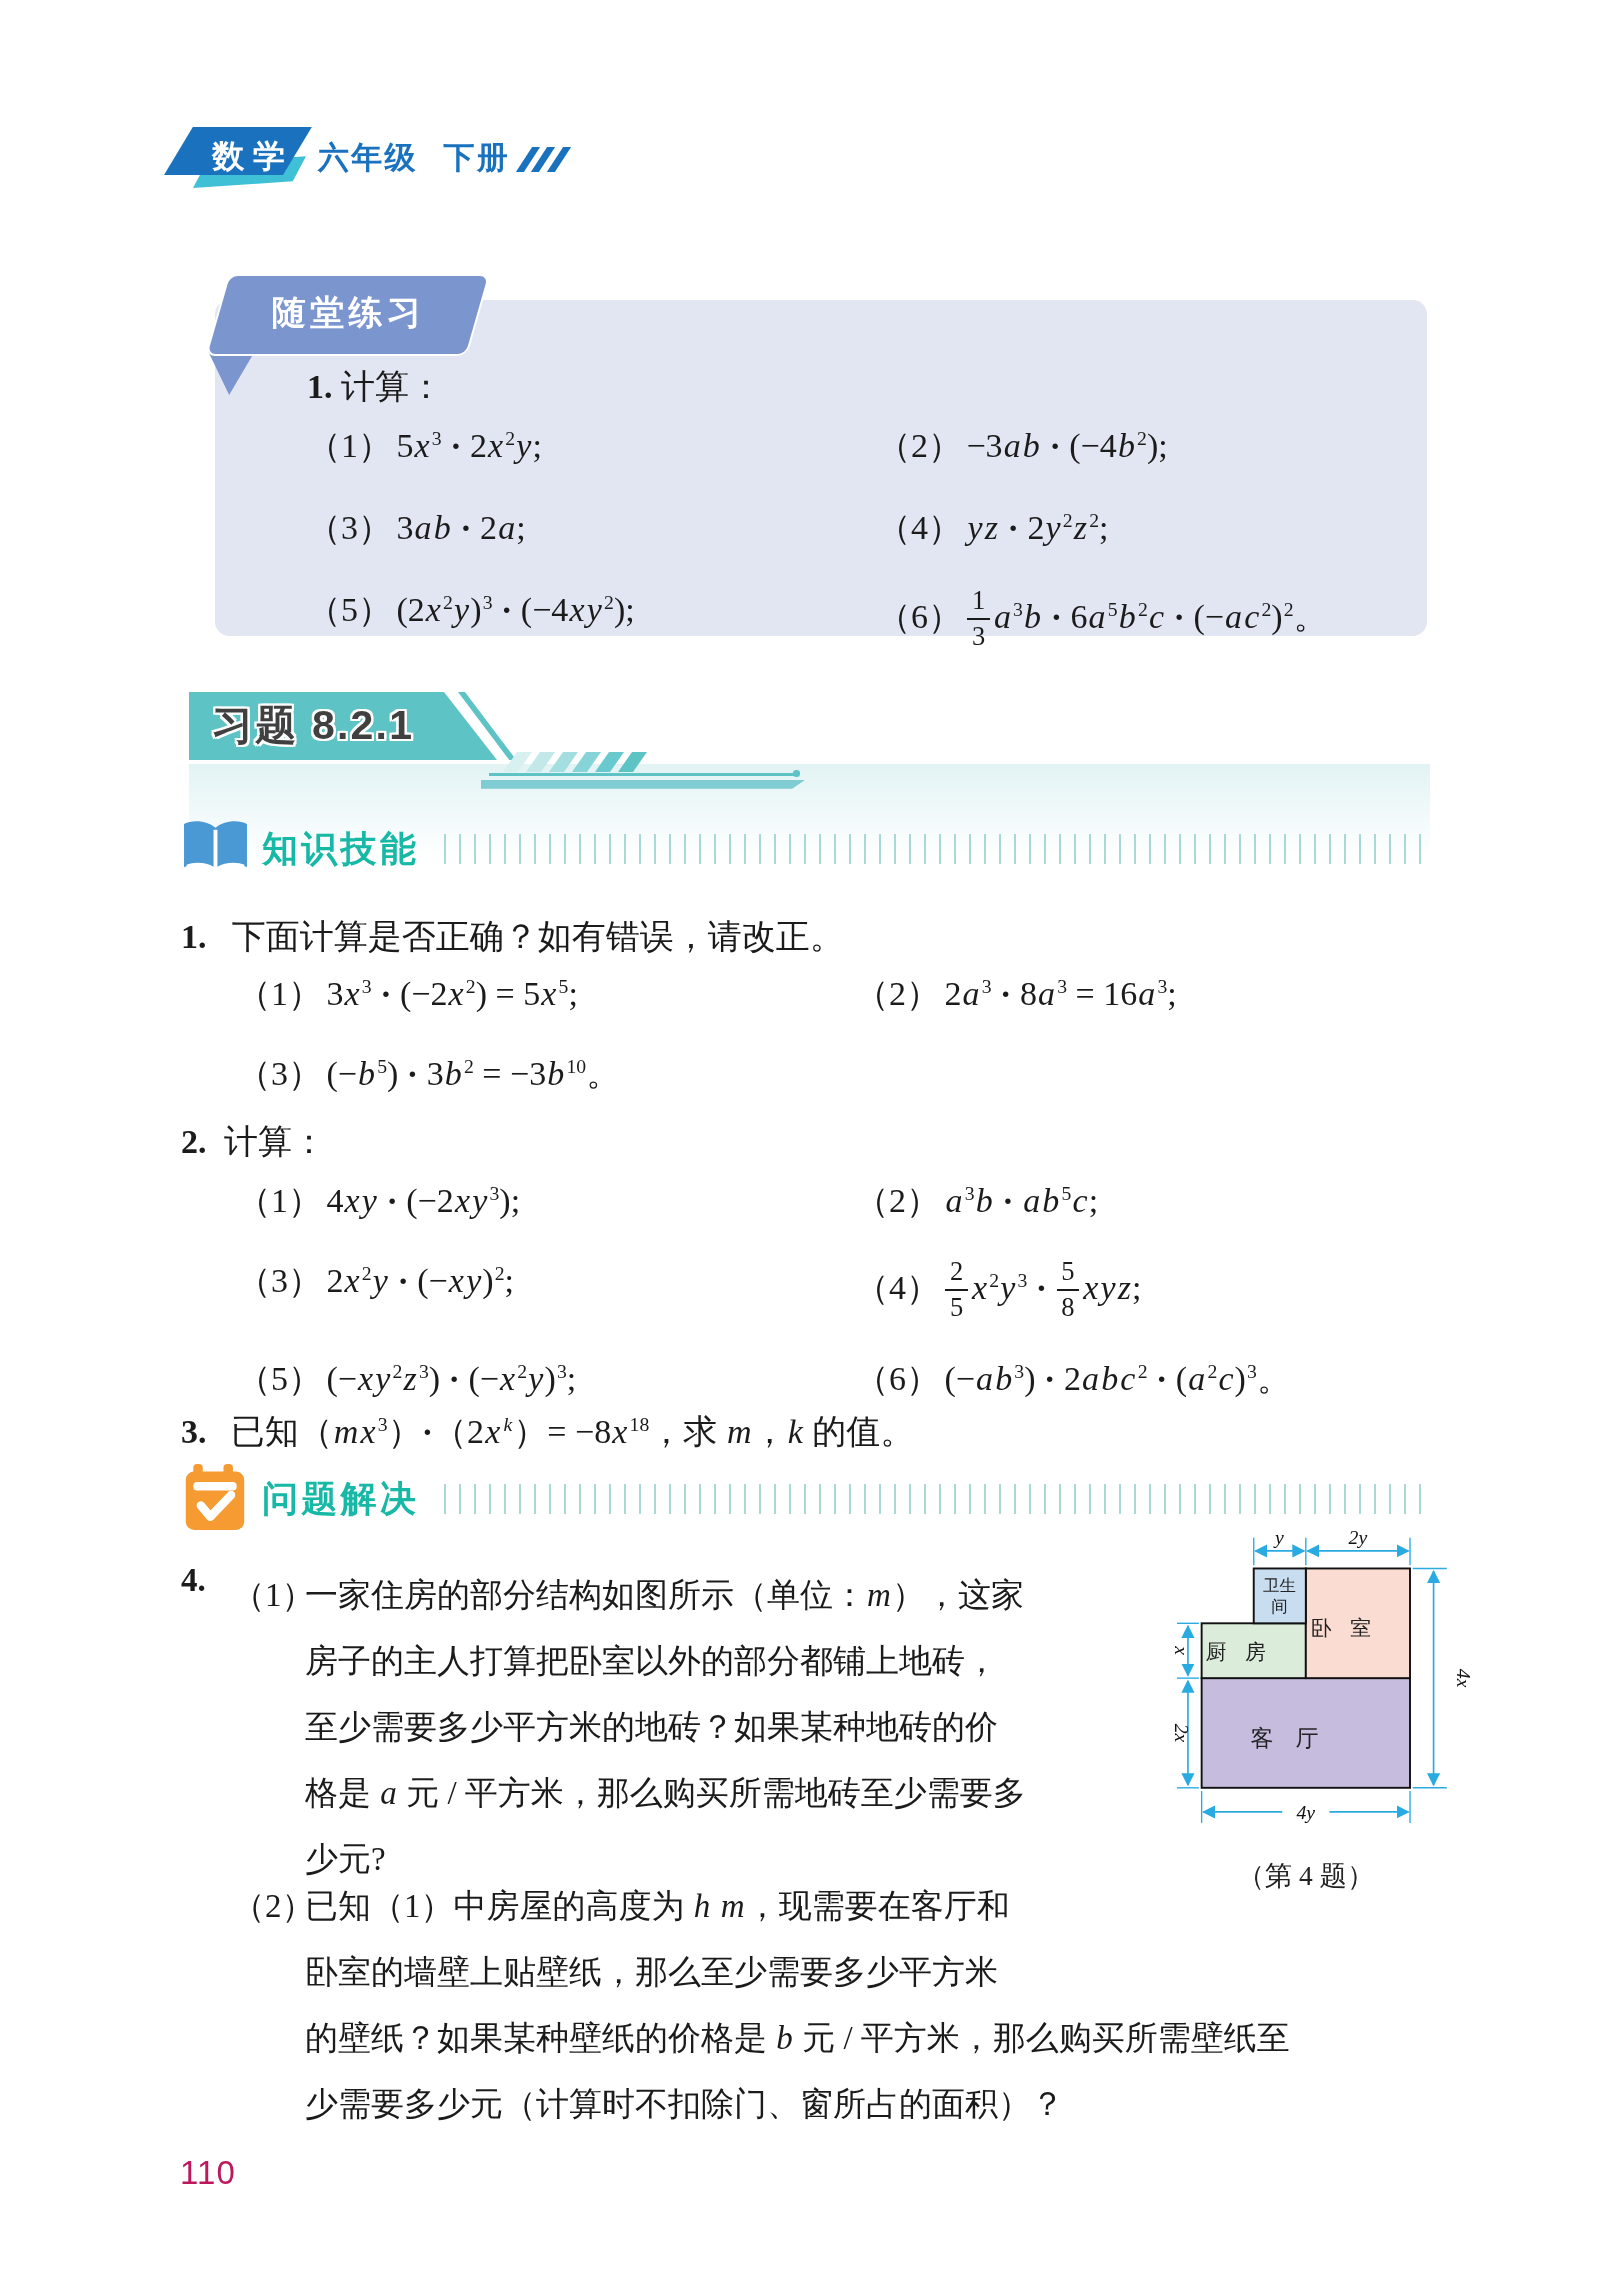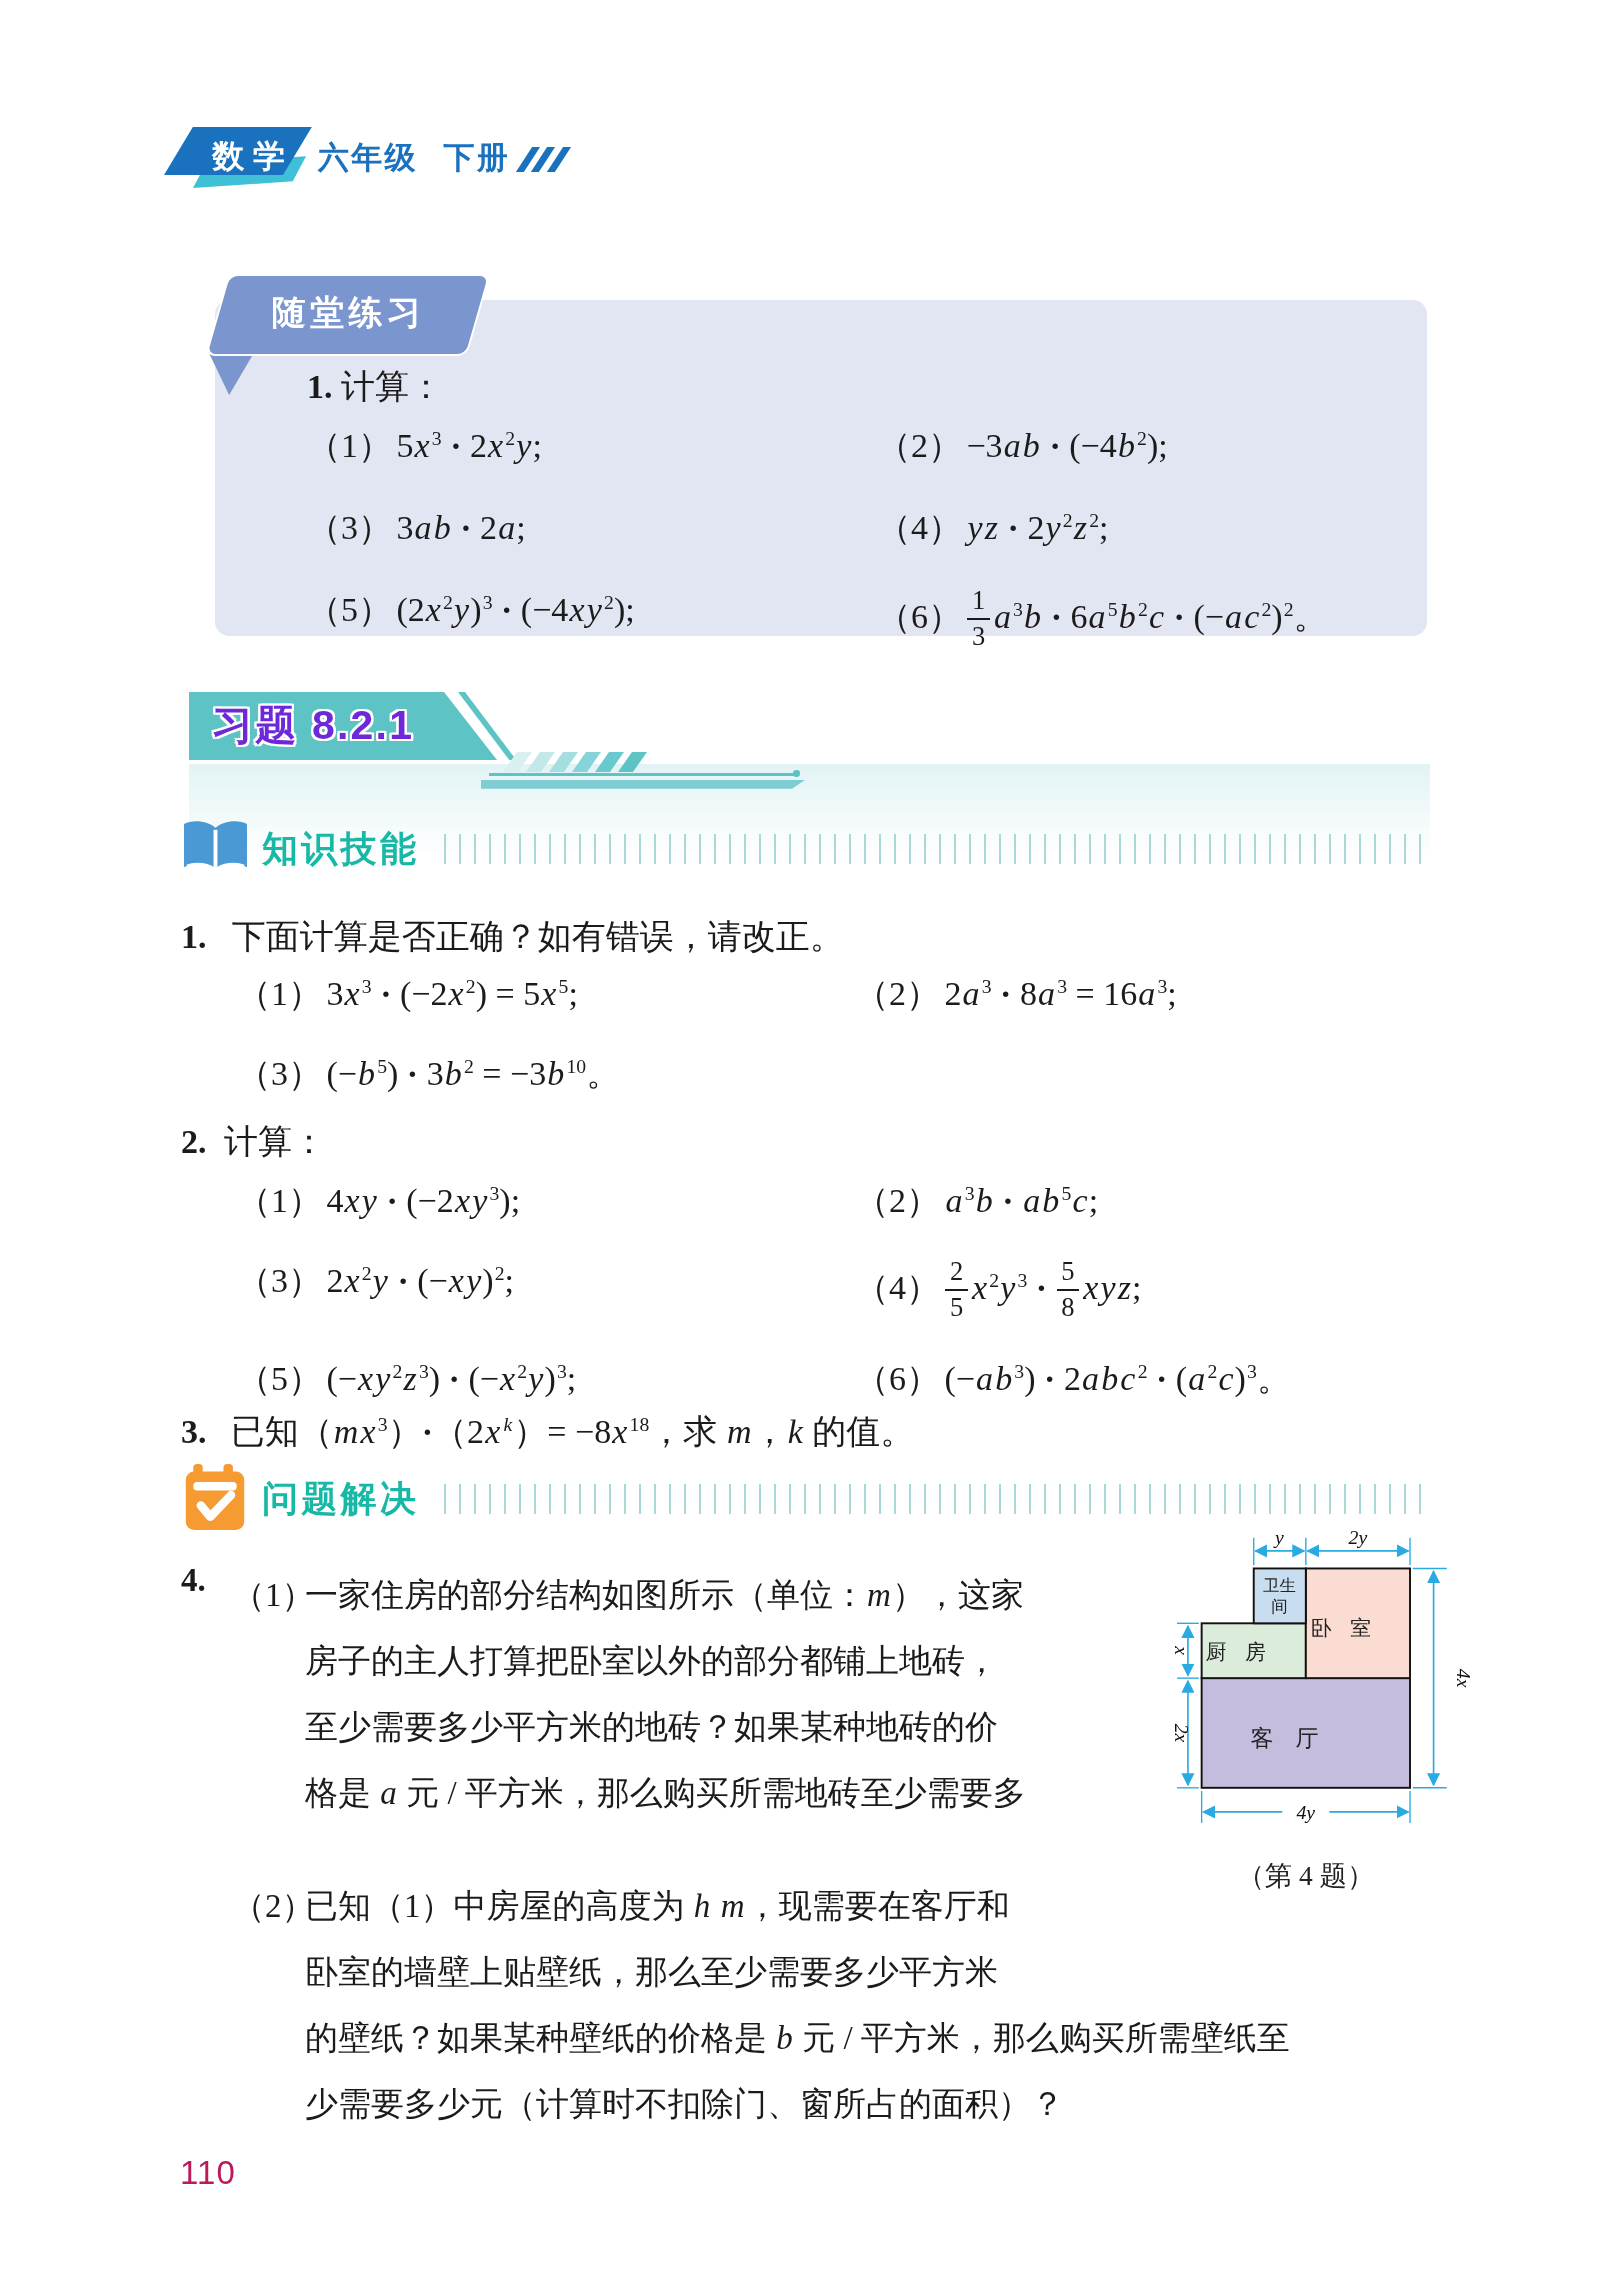--- a/index.html
+++ b/index.html
@@ -28,21 +28,21 @@
   .ic-pointer{left:208px;top:351px;width:47px;height:44px;background:#7b95ce;
               clip-path:polygon(0 0,100% 0,45% 100%);z-index:1;}
   .ic-p1{left:307px;top:364px;font-size:34px;}
   .ic-items{left:307px;top:423px;width:1093px;display:grid;grid-template-columns:570px auto;row-gap:36px;}
 
   
   .ex-banner{left:189px;top:692px;width:308px;height:68px;background:#5ec3c5;
              clip-path:polygon(0 0,255px 0,100% 100%,0 100%);z-index:2;}
   .ex-banner-stripe{left:458px;top:692px;width:7.1px;height:68px;background:#5ec3c5;
              transform:skewX(37deg);transform-origin:top left;z-index:2;}
-  .ex-banner-text{left:212px;top:698px;font-size:41px;font-weight:bold;color:#6d28d9;letter-spacing:2.2px;z-index:3;
+  .ex-banner-text{left:212px;top:698px;font-size:41px;font-weight:bold;color:#404040;letter-spacing:2.2px;z-index:3;
              text-shadow:-2.2px -2.2px 0 #fff,2.2px -2.2px 0 #fff,-2.2px 2.2px 0 #fff,2.2px 2.2px 0 #fff,0 2.2px 0 #fff,0 -2.2px 0 #fff,2.2px 0 0 #fff,-2.2px 0 0 #fff;}
   .ex-slashes{left:510px;top:752px;display:flex;gap:7.7px;z-index:2;}
   .ex-slash{width:15.3px;height:20px;transform:skewX(-35deg);}
   .ex-line{left:489px;top:773px;width:306px;height:2.7px;background:#5ec3c5;z-index:2;}
   .ex-line-dot{left:793px;top:770px;width:6.6px;height:6.6px;border-radius:50%;background:#5ec3c5;z-index:2;}
   .ex-band{left:481px;top:780px;width:324px;height:8.8px;background:#7fcdd2;
            clip-path:polygon(0 0,100% 0,96% 100%,0 100%);z-index:2;}
   .ex-wash{left:189px;top:764px;width:1241px;height:110px;z-index:0;
            background:linear-gradient(180deg,#e2f3f4 0%,rgba(255,255,255,0) 85%);}
 
@@ -173,20 +173,21 @@
   <div class="abs sec-text sans" style="left:262px;top:1475px;">问题解决</div>
   <div class="abs sec-bars" style="left:444px;top:1484px;"></div>
 
   <div class="abs pnum" style="left:181px;top:1562px;font-size:33px;">4.</div>
   <div class="abs p60" style="left:232px;top:1562px;">（1）</div>
   <div class="abs" style="left:305px;top:1562px;">
     <div class="p60">一家住房的部分结构如图所示（单位：<i>m</i>），这家</div>
     <div class="p60">房子的主人打算把卧室以外的部分都铺上地砖，</div>
     <div class="p60">至少需要多少平方米的地砖？如果某种地砖的价</div>
     <div class="p60">格是 <i>a</i> 元 / 平方米，那么购买所需地砖至少需要多</div>
+    <div class="p60">少元?</div>
   </div>
   <div class="abs p60" style="left:232px;top:1873px;">（2）</div>
   <div class="abs" style="left:305px;top:1873px;">
     <div class="p60">已知（1）中房屋的高度为 <i>h</i> <i>m</i>，现需要在客厅和</div>
     <div class="p60">卧室的墙壁上贴壁纸，那么至少需要多少平方米</div>
     <div class="p60">的壁纸？如果某种壁纸的价格是 <i>b</i> 元 / 平方米，那么购买所需壁纸至</div>
     <div class="p60">少需要多少元（计算时不扣除门、窗所占的面积）？</div>
   </div>
 
   <div class="abs" style="left:1166px;top:1530px;">

